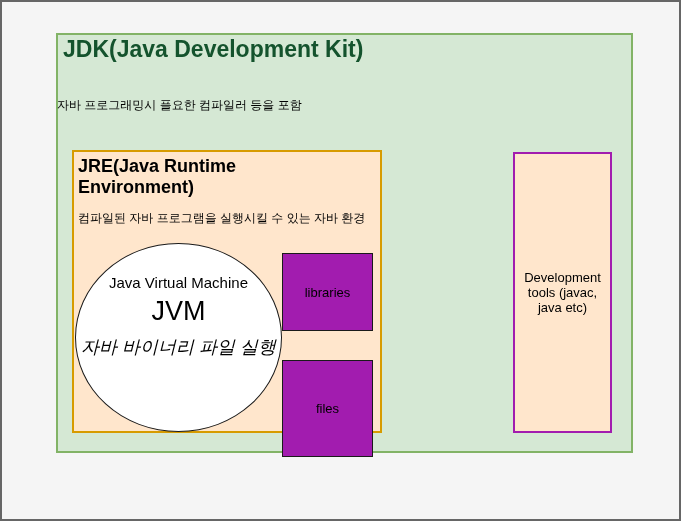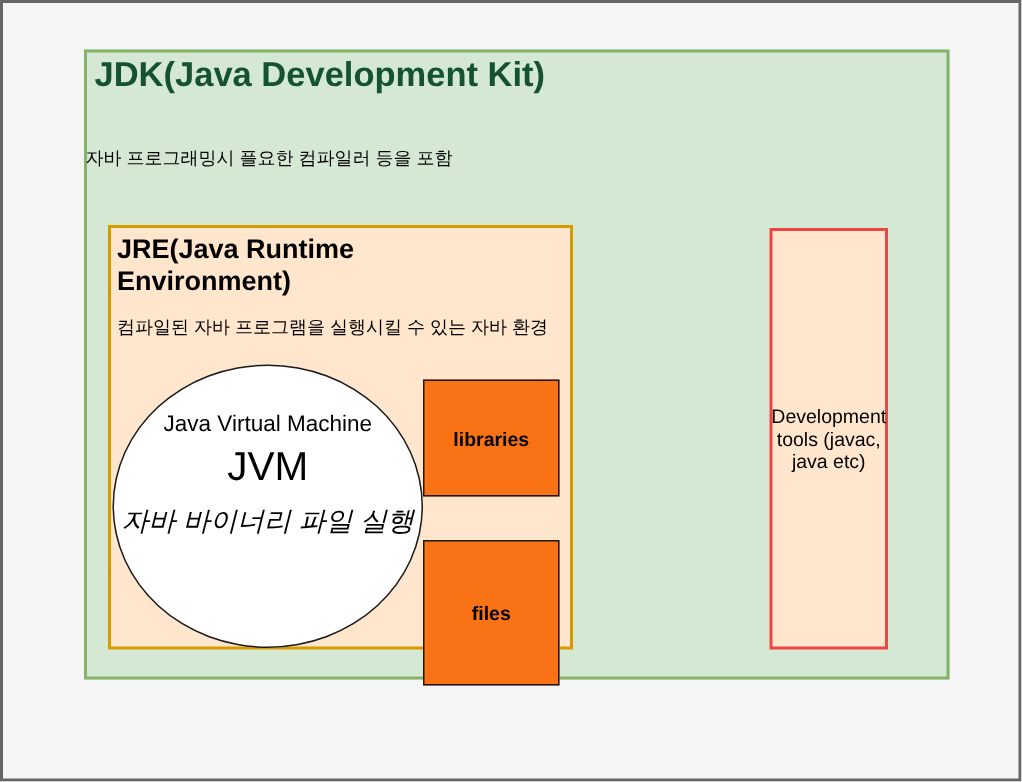--- a/index.html
+++ b/index.html
@@ -90,39 +90,38 @@
   }
   #jvm-description {
     font-size: 18px;
     line-height: 26px;
     margin-top: 6px;
     font-style: italic;
   }
 
   
   .white-box {
-    background: #f97316;
+    background: #a21caf;
     border: 1.5px solid #1a1a1a;
     display: flex;
     align-items: center;
     justify-content: center;
     font-size: 13px;
     color: #000000;
     text-align: center;
-    font-weight: bold;
   }
   #libraries-box { left: 280px; top: 251px; width: 91px; height: 78px; }
   #files-box     { left: 280px; top: 358px; width: 91px; height: 97px; }
 
   
   #devtools-box {
     left: 511px; top: 150px;
-    width: 79px; height: 281px;
+    width: 99px; height: 281px;
     background: #ffe6cc;
-    border: 2px solid #ef4444;
+    border: 2px solid #a21caf;
     display: flex;
     align-items: center;
     justify-content: center;
   }
   #devtools-label {
     width: 95px;
     font-size: 13px;
     line-height: 15px;
     color: #000000;
     text-align: center;

